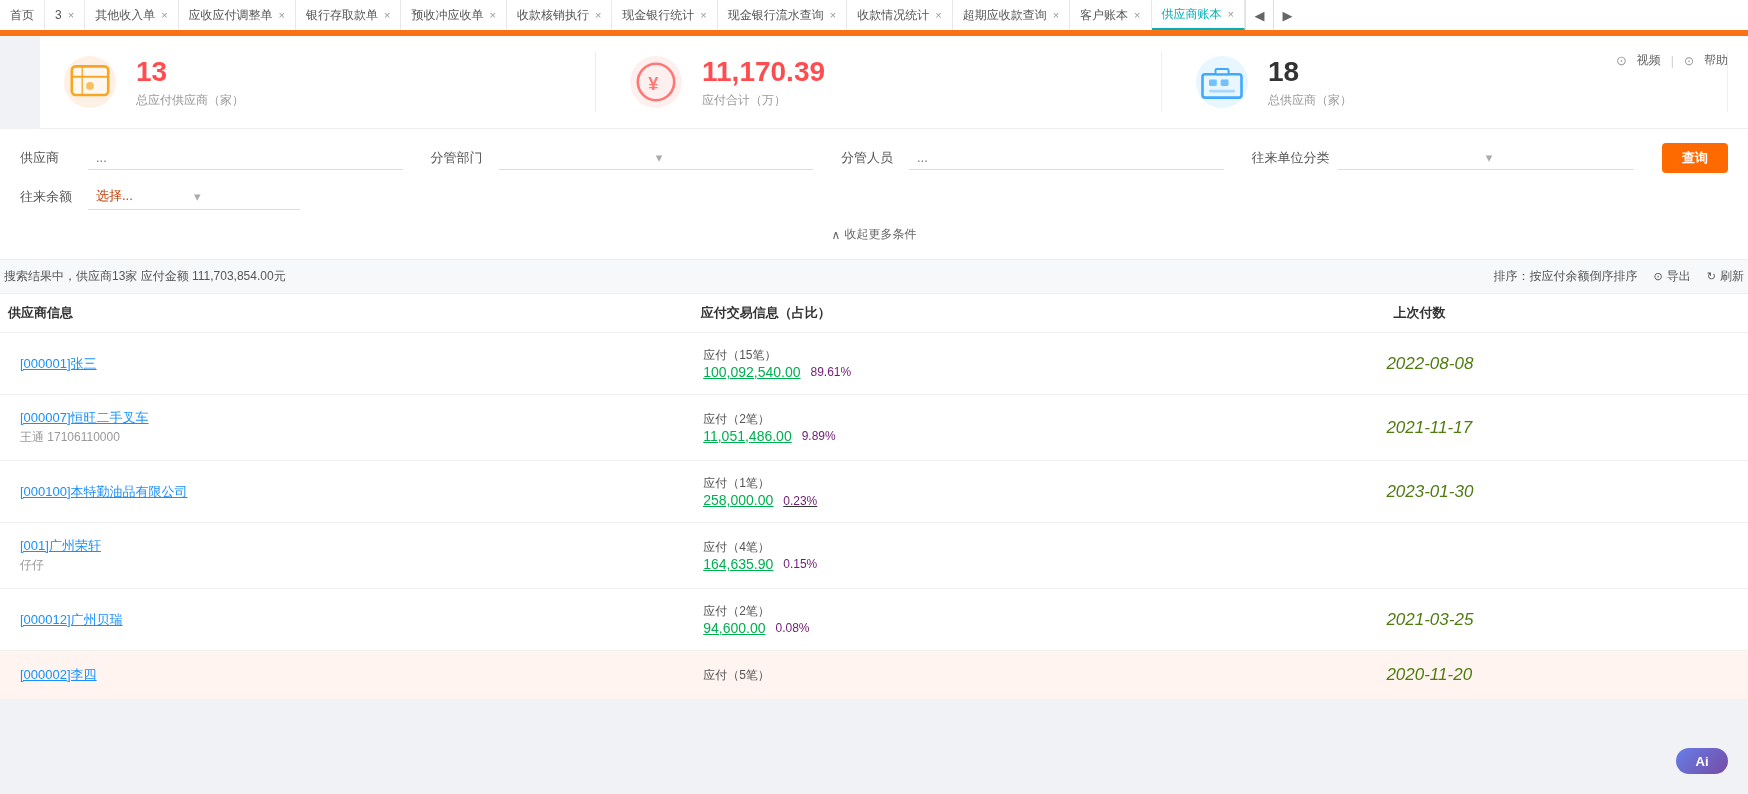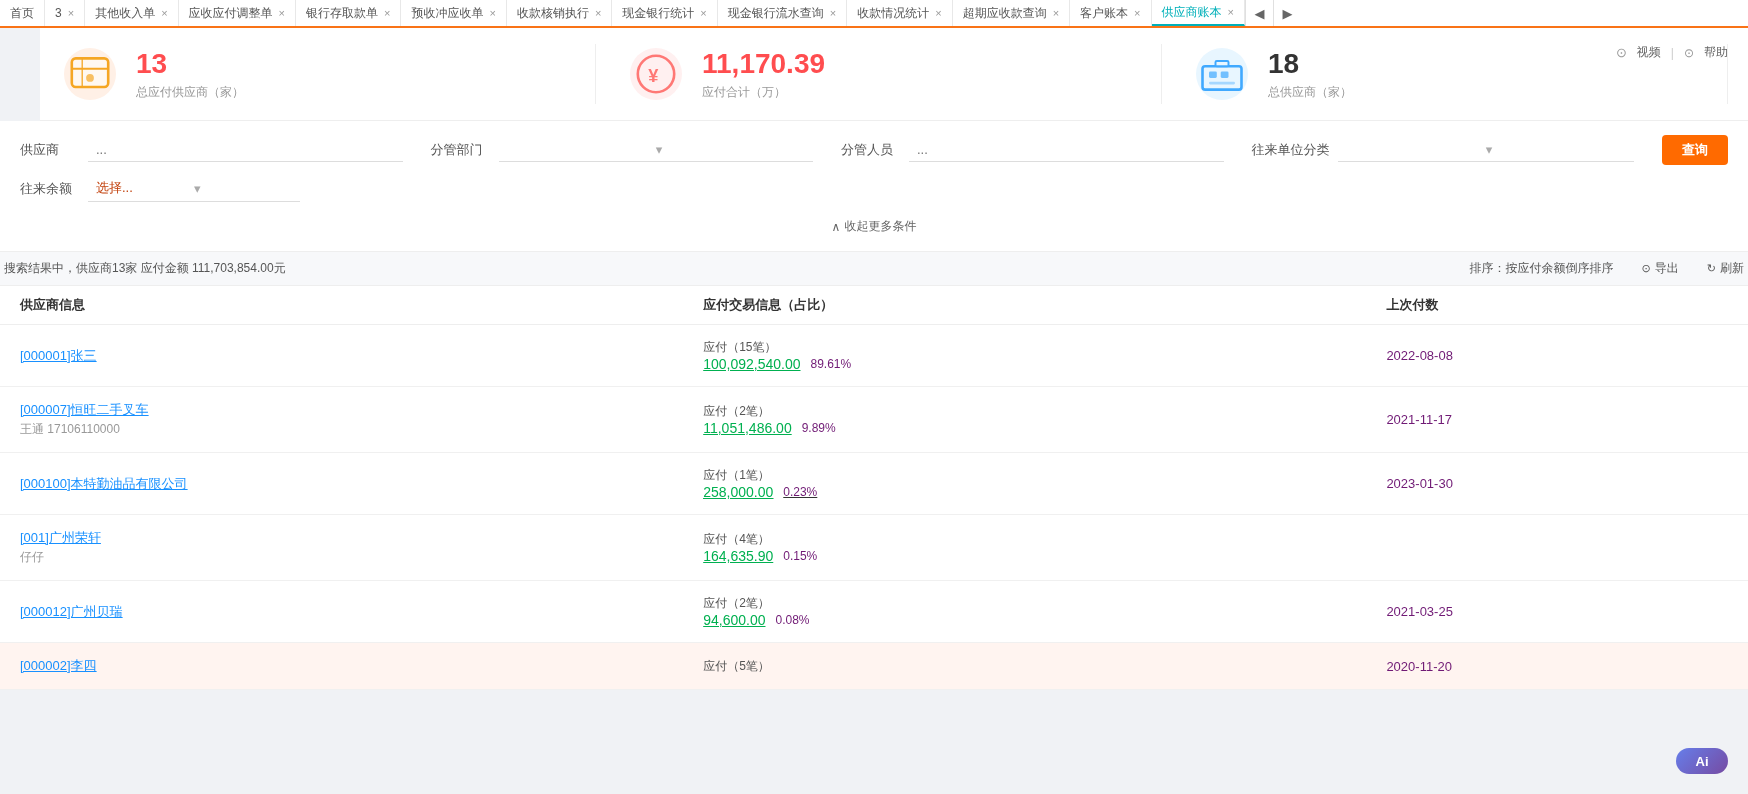--- a/index.html
+++ b/index.html
@@ -3,22 +3,22 @@
   <meta charset="utf-8">
   <style>
     * { box-sizing: border-box; margin: 0; padding: 0; }
     body { font-family: 'Microsoft YaHei', Arial, sans-serif; font-size: 13px; background: #f0f2f5; color: #333; }
 
     
     .top-nav {
       display: flex;
       align-items: center;
       background: #fff;
-      border-bottom: 2px solid #f97316;
-      height: 28px;
+      border-bottom: 6px solid #f97316;
+      height: 36px;
       overflow: hidden;
     }
     .nav-tab {
       display: flex;
       align-items: center;
       padding: 0 10px;
       height: 100%;
       border-right: 1px solid #e8e8e8;
       white-space: nowrap;
       cursor: pointer;
@@ -157,41 +157,41 @@
       justify-content: space-between;
       padding: 8px 4px;
       background: #f7f8fa;
       border-bottom: 1px solid #eee;
       font-size: 12px;
       color: #555;
     }
     .results-actions {
       display: flex;
       align-items: center;
-      gap: 28px;
+      gap: 16px;
       font-size: 12px;
       color: #555;
     }
     .results-actions .action-btn {
       display: flex;
       align-items: center;
       gap: 4px;
       cursor: pointer;
       color: #555;
     }
 
     
     .data-table {
       background: #fff;
       width: 100%;
     }
     .table-header {
       display: grid;
       grid-template-columns: 2fr 2fr 1fr;
-      padding: 10px 20px;
+      padding: 10px 8px;
       border-bottom: 1px solid #eee;
       font-weight: bold;
       font-size: 13px;
       color: #333;
       background: #fff;
     }
     .table-row {
       display: grid;
       grid-template-columns: 2fr 2fr 1fr;
       padding: 14px 20px;
@@ -214,21 +214,21 @@
     .trans-info {}
     .trans-label { font-size: 12px; color: #555; }
     .trans-amount {
       color: #00b050;
       font-size: 14px;
       font-weight: 500;
       text-decoration: underline;
       cursor: pointer;
     }
     .trans-percent { font-size: 12px; color: #701a75; margin-left: 10px; }
-    .last-pay { font-size: 13px; color: #701a75; }
+    .last-pay { font-size: 17px; color: #4d7c0f; font-style: italic; }
 
     
     ::-webkit-scrollbar { width: 6px; }
     ::-webkit-scrollbar-thumb { background: #ccc; border-radius: 3px; }
 
     .icon-circle-orange {
       width: 52px; height: 52px;
       border-radius: 50%;
       background: #fff0e6;
       display: flex; align-items: center; justify-content: center;
@@ -474,21 +474,21 @@
     </div>
     <div class="last-pay">2021-11-17</div>
   </div>
 
   <div class="table-row">
     <div>
       <div class="supplier-link">[000100]本特勤油品有限公司</div>
     </div>
     <div class="trans-info">
       <div class="trans-label">应付（1笔）</div>
-      <div style="display:flex;align-items:center;text-decoration:underline;">
+      <div style="display:flex;align-items:flex-end;text-decoration:underline;">
         <span class="trans-amount">258,000.00</span>
         <span class="trans-percent">0.23%</span>
       </div>
     </div>
     <div class="last-pay">2023-01-30</div>
   </div>
 
   <div class="table-row">
     <div>
       <div class="supplier-link">[001]广州荣轩</div>

